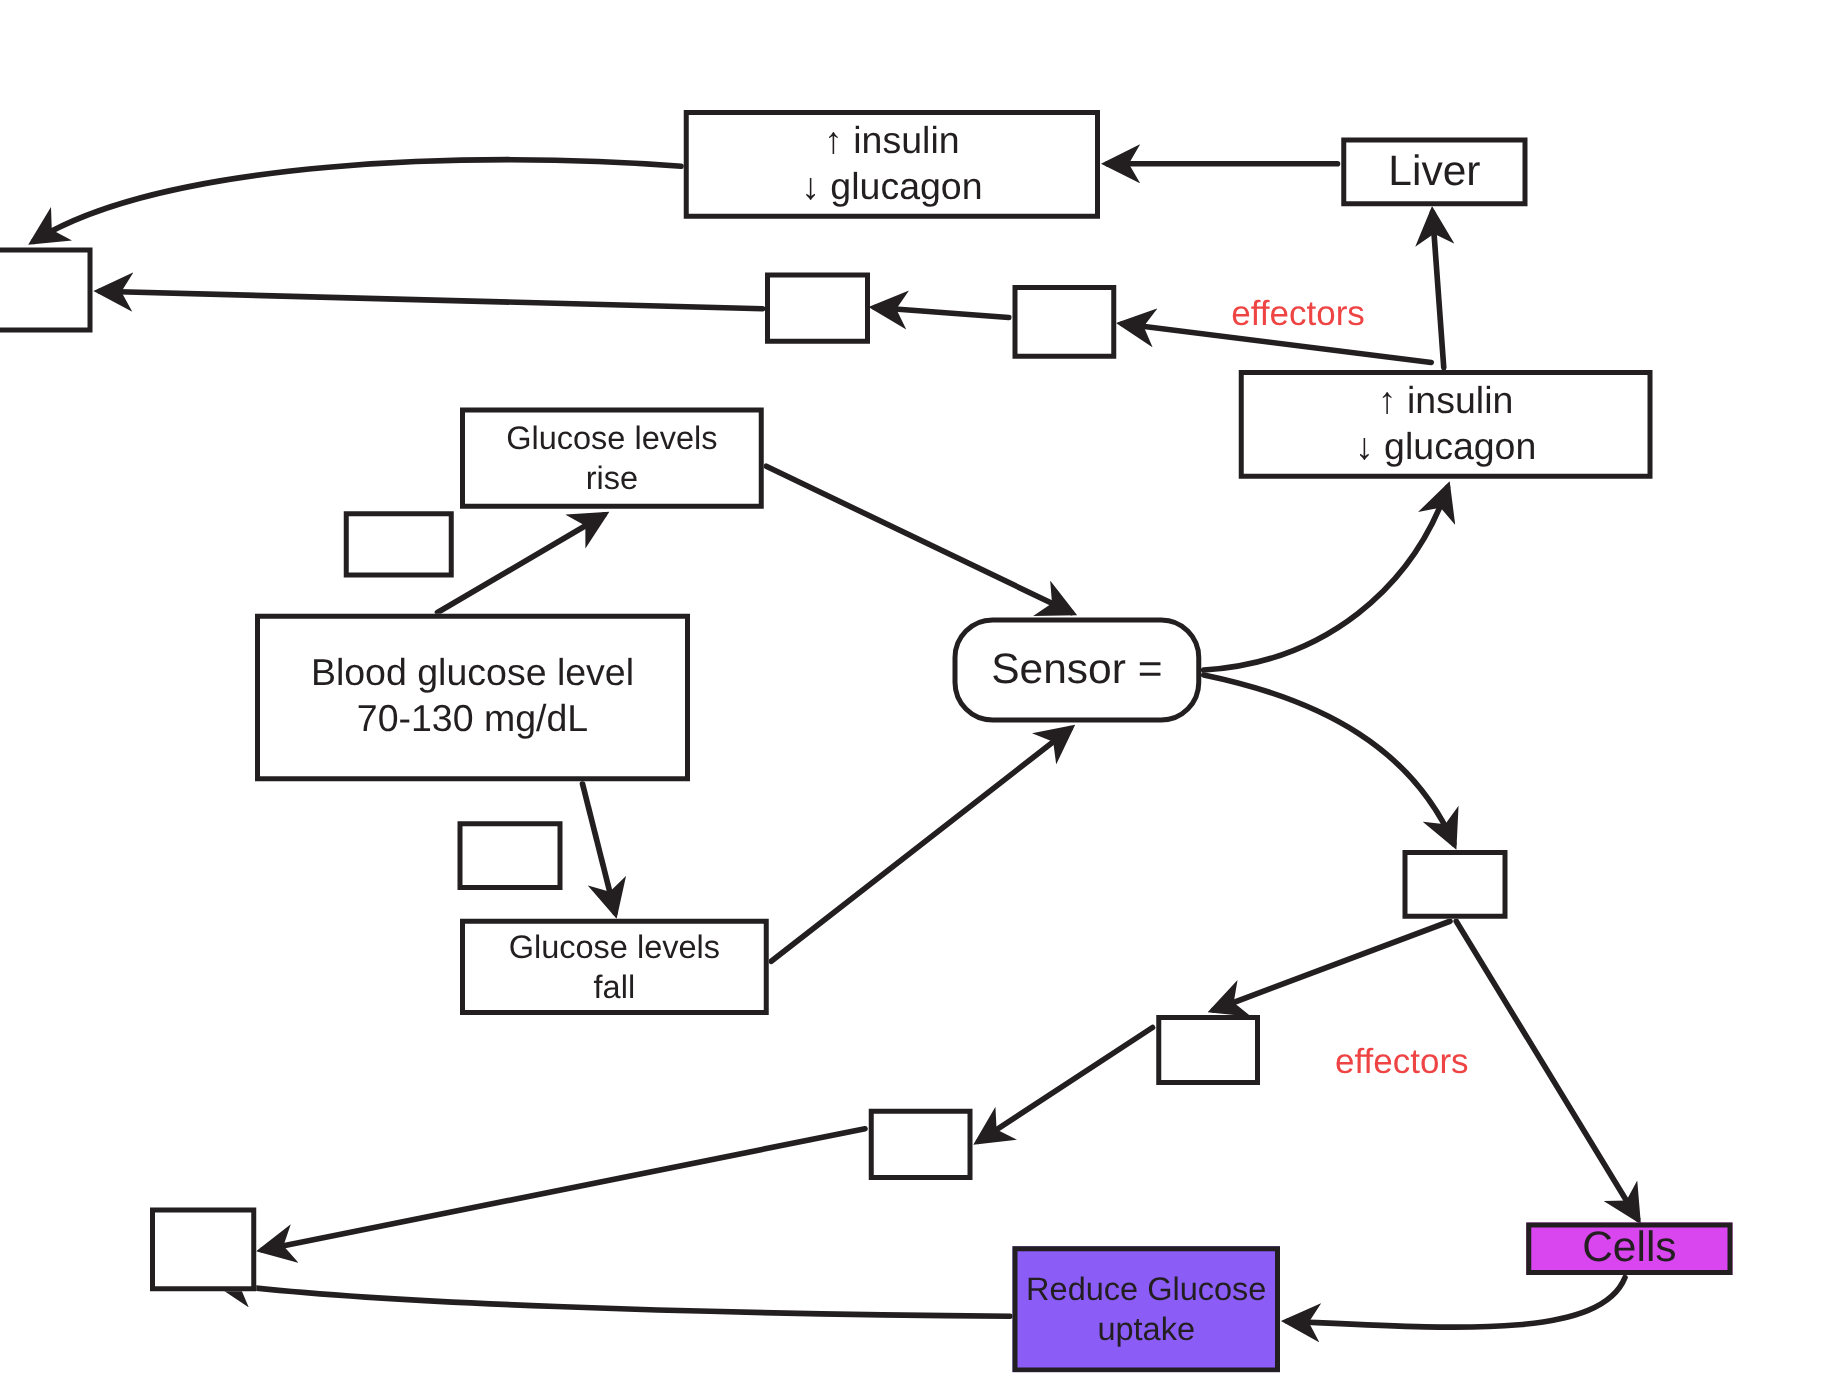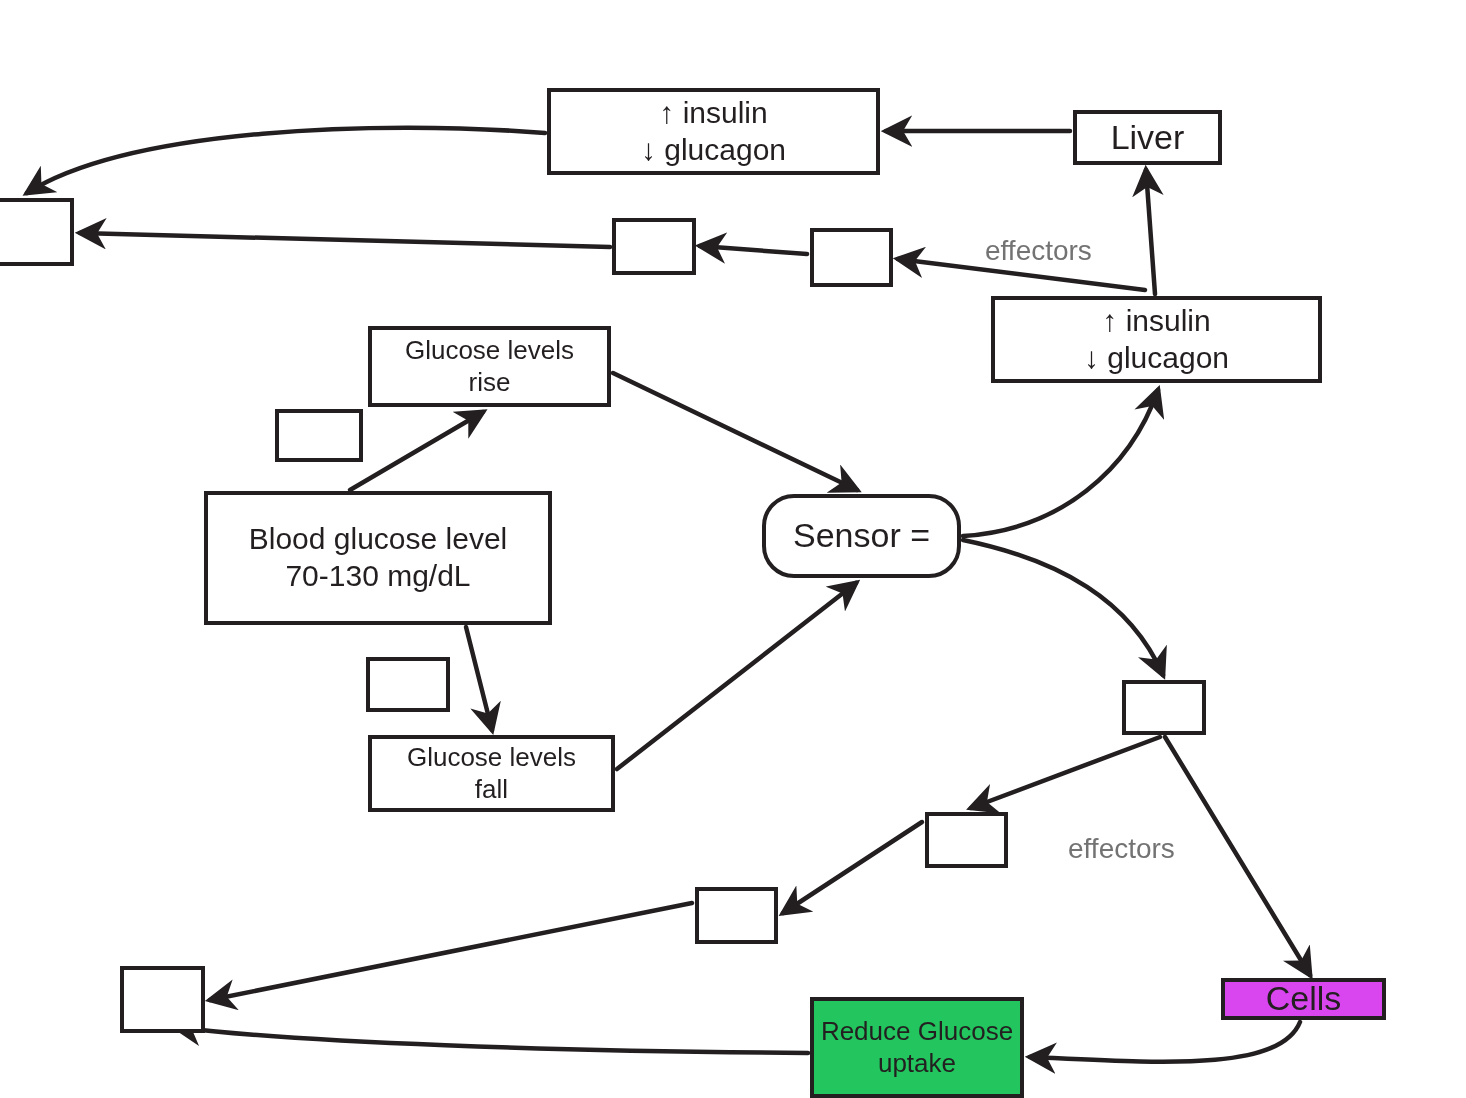--- a/index.html
+++ b/index.html
@@ -47,21 +47,21 @@
   .title {
     position: absolute;
     font-size: 54px;
     color: #231f20;
     white-space: nowrap;
     z-index: 6;
   }
   .edge-label {
     position: absolute;
     font-size: 28px;
-    color: #737373;
+    color: #ef4444;
     white-space: nowrap;
     z-index: 6;
   }
 </style>
 </head>
 <body>
 
 <div id="canvas" style="width: 1466px; height: 1098px; background: rgb(255, 255, 255);">
 
   <svg id="edges" viewBox="0 0 1466 1098" xmlns="http://www.w3.org/2000/svg">
@@ -108,21 +108,21 @@
 70-130 mg/dL</div>
       <div class="node" style="left: 762px; top: 494px; width: 199px; height: 84px; border-color: rgb(35, 31, 32); border-width: 4px; background: rgb(255, 255, 255); font-size: 34px; border-radius: 32px;">Sensor =</div>
       <div class="node blank" style="left: 366px; top: 657px; width: 84px; height: 55px; border-color: rgb(35, 31, 32); border-width: 4px; background: rgb(255, 255, 255);"></div>
       <div class="node blank" style="left: 1122px; top: 680px; width: 84px; height: 55px; border-color: rgb(35, 31, 32); border-width: 4px; background: rgb(255, 255, 255);"></div>
       <div class="node" style="left: 368px; top: 735px; width: 247px; height: 77px; border-color: rgb(35, 31, 32); border-width: 4px; background: rgb(255, 255, 255); font-size: 26px;">Glucose levels
 fall</div>
       <div class="node blank" style="left: 925px; top: 812px; width: 83px; height: 56px; border-color: rgb(35, 31, 32); border-width: 4px; background: rgb(255, 255, 255);"></div>
       <div class="node blank" style="left: 695px; top: 887px; width: 83px; height: 57px; border-color: rgb(35, 31, 32); border-width: 4px; background: rgb(255, 255, 255);"></div>
       <div class="node blank" style="left: 120px; top: 966px; width: 85px; height: 67px; border-color: rgb(35, 31, 32); border-width: 4px; background: rgb(255, 255, 255);"></div>
       <div class="node" style="left: 1221px; top: 978px; width: 165px; height: 42px; border-color: rgb(35, 31, 32); border-width: 4px; background: #d946ef; font-size: 34px;">Cells</div>
-      <div class="node" style="left: 810px; top: 997px; width: 214px; height: 101px; border-color: rgb(35, 31, 32); border-width: 4px; background: #22c55e; font-size: 26px;">Reduce Glucose
+      <div class="node" style="left: 810px; top: 997px; width: 214px; height: 101px; border-color: rgb(35, 31, 32); border-width: 4px; background: #8b5cf6; font-size: 26px;">Reduce Glucose
 uptake</div>
     </div>
 
 
   <div id="label-layer">
       <div class="edge-label" style="left: 985px; top: 235px; font-size: 28px;">effectors</div>
       <div class="edge-label" style="left: 1068px; top: 833px; font-size: 28px;">effectors</div>
     </div>
 
 </div>

